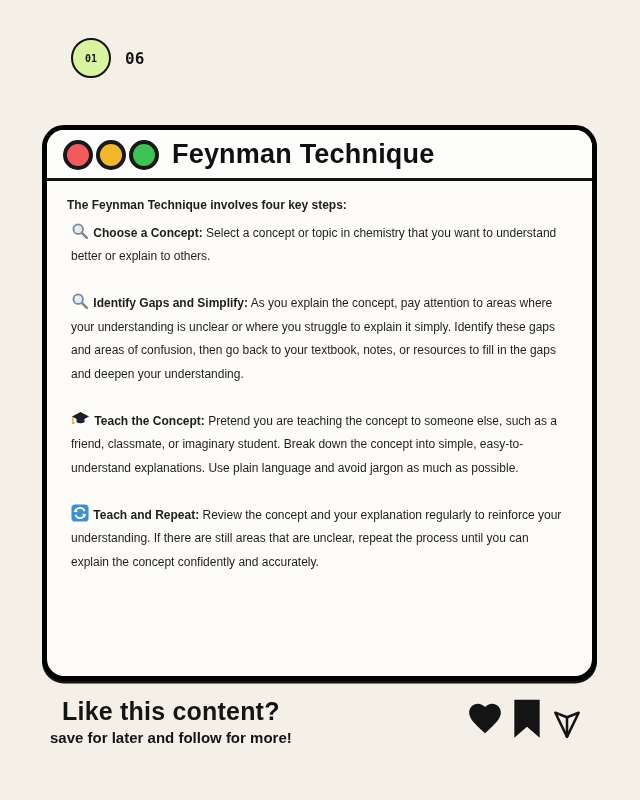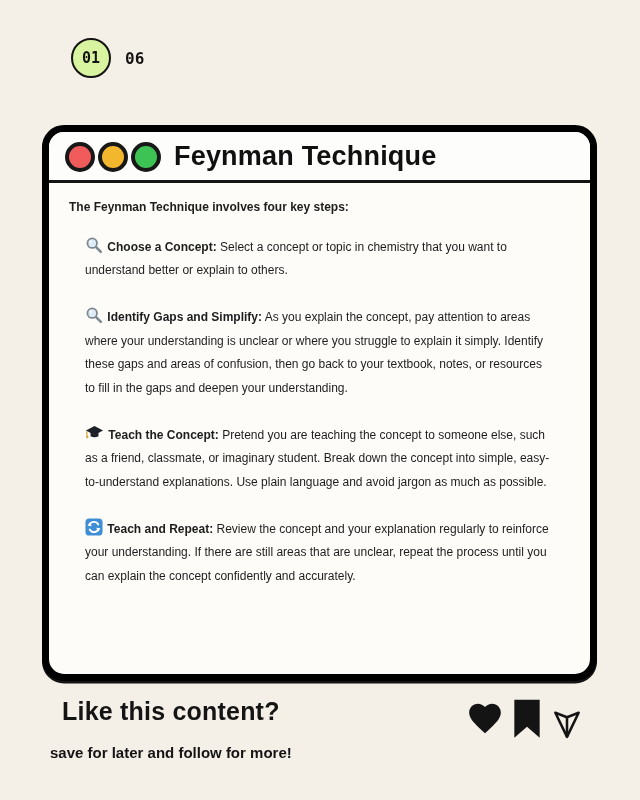--- a/index.html
+++ b/index.html
@@ -8,52 +8,52 @@
     background:#f5f0e7; overflow:hidden;
     font-family:"Liberation Sans", sans-serif; color:#1a1a1a;
   }
 
   
   .pagination { position:absolute; left:71px; top:38px; display:flex; align-items:center; gap:14px; }
   .page-dot-current {
     width:40px; height:40px; border-radius:50%;
     background:#d9f4a0; border:2px solid #141414; box-sizing:border-box;
     display:flex; align-items:center; justify-content:center;
-    font-family:"DejaVu Sans Mono", monospace; font-weight:bold; font-size:15px; color:#141414;
+    font-family:"DejaVu Sans Mono", monospace; font-weight:bold; font-size:10px; color:#141414;
   }
   .page-dot-next { font-family:"DejaVu Sans Mono", monospace; font-weight:bold; font-size:16px; color:#141414; }
 
   
   .card {
     position:absolute; left:42px; top:125px; width:555px; height:556px;
-    background:#fdfcf9; border:7px solid #000000; border-radius:22px;
+    background:#fdfcf9; border:5px solid #000000; border-radius:22px;
     box-shadow:0 2.5px 0 #141414; box-sizing:border-box; overflow:hidden;
   }
   .card-header {
     display:flex; align-items:center; gap:3px;
     padding:9px 16px 8px 16px; border-bottom:3px solid #141414; background:#fdfdfb;
   }
   .tl-dot { width:30px; height:30px; border-radius:50%; border:4.5px solid #181818; box-sizing:border-box; flex:0 0 auto; }
   .tl-red { background:#f15b5c; }
   .tl-yellow { background:#f3b72e; }
   .tl-green { background:#3cc353; }
   .card-title { margin:0 0 0 10px; font-size:27px; font-weight:bold; color:#101010; letter-spacing:.2px; }
 
   .card-body { padding:13px 20px 16px 20px; font-size:12px; line-height:23.5px; color:#1d1d1d; }
   .intro { margin:0; font-weight:bold; }
-  .step { margin:16px; }
+  .step { margin:4px; }
   .step.gap { margin-top:23.5px; }
   .step b { font-weight:bold; }
   .emoji { display:inline-block; }
   .emoji svg { vertical-align:-3px; margin-right:1px; }
 
   
   .footer { position:absolute; left:50px; right:54px; top:697px; display:flex; justify-content:space-between; align-items:flex-start;text-align:center; }
   .footer-heading { font-size:25px; font-weight:bold; color:#141414; letter-spacing:.2px; }
-  .footer-sub { font-size:15px; font-weight:bold; color:#141414; margin-top:18px; }
+  .footer-sub { font-size:15px; font-weight:bold; color:#141414; margin-top:3px; }
   .footer-icons { display:flex; align-items:flex-start; gap:5px; padding-top:2px; }
   .footer-icons span { display:inline-block; line-height:0; }
 </style>
 </head>
 <body>
 
 <div class="page">
 
   <div class="pagination">
     <div class="page-dot-current">

